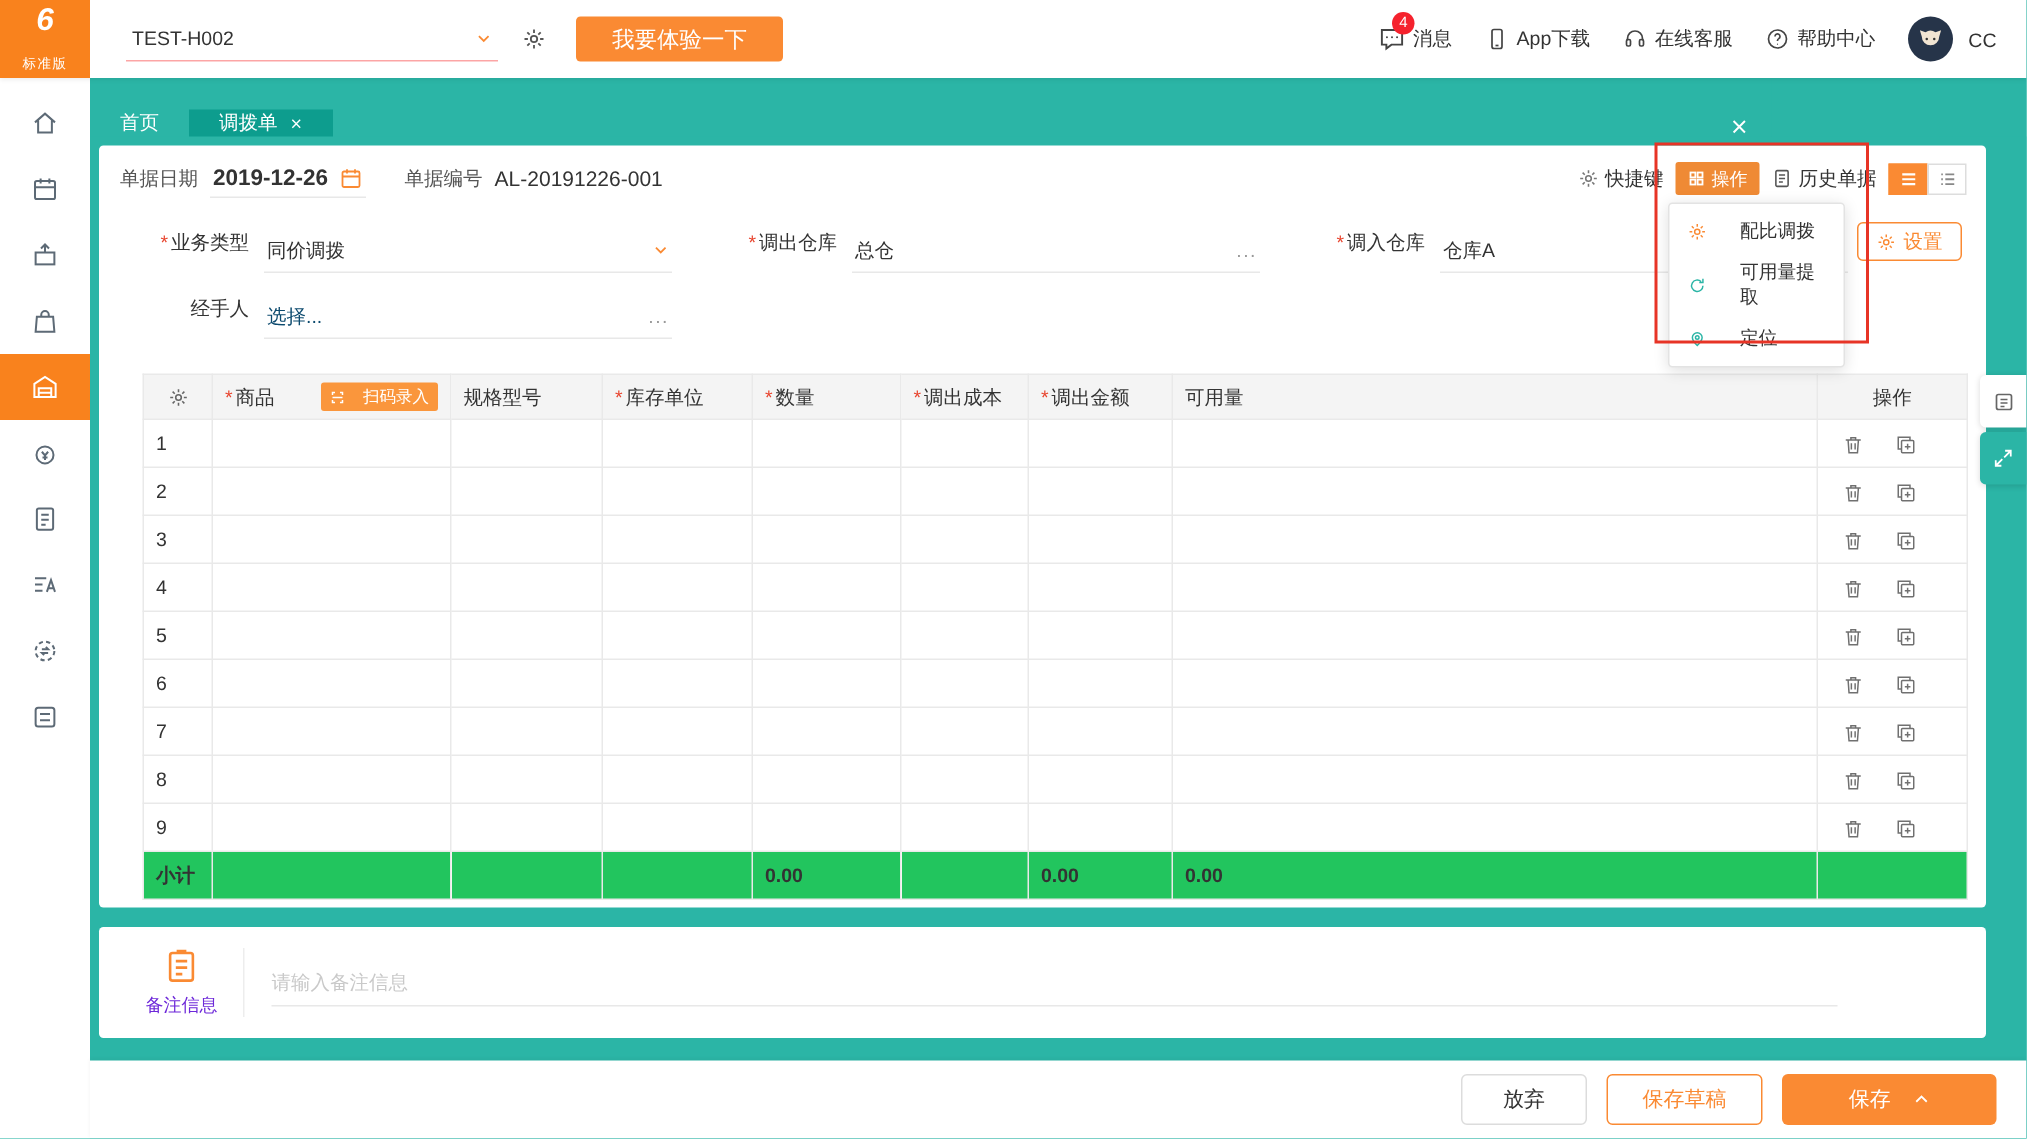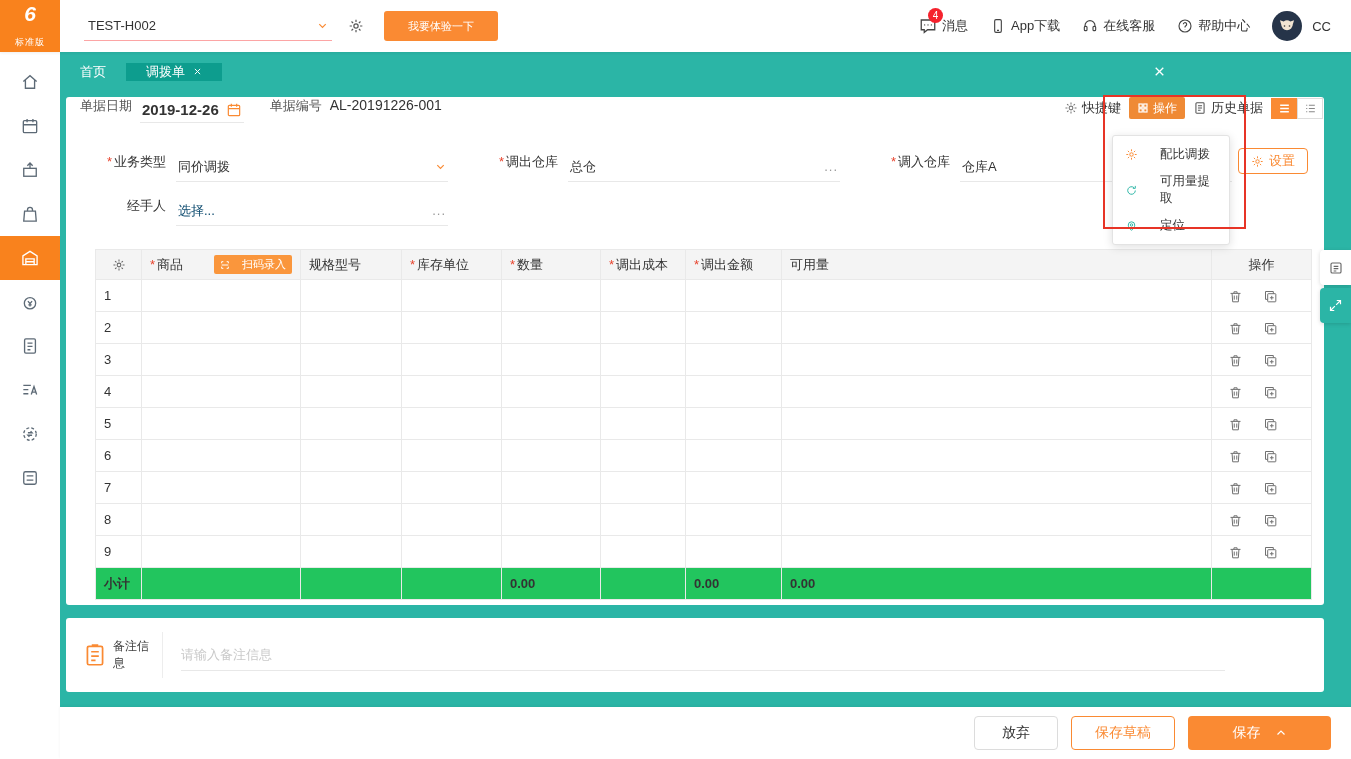--- a/index.html
+++ b/index.html
@@ -12,49 +12,49 @@
   .topbar{position:absolute;left:0;top:0;width:1351px;height:52px;background:#fff;
     display:flex;align-items:center;z-index:40;box-shadow:0 1px 3px rgba(0,0,0,.07)}
   .logo{width:60px;height:52px;background:#f9821d;color:#fff;display:flex;flex-direction:column;
     align-items:center;justify-content:center;flex-shrink:0}
   .logo-glyph{font-size:21px;font-weight:bold;font-style:italic;line-height:20px}
   .logo-edition{font-size:9px;margin-top:12px;letter-spacing:1px}
   .account{width:248px;margin-left:24px;display:flex;align-items:center;justify-content:space-between;
     border-bottom:1px solid #fca5a5;padding:7px 4px;cursor:pointer}
   .top-gear{margin-left:16px;color:#555;cursor:pointer}
   .trial-btn{margin-left:20px;background:#fa8a33;color:#fff;border:none;border-radius:3px;height:30px;
-    padding:0 24px;font-size:11px;cursor:pointer}
+    padding:0 24px;font-size:15px;cursor:pointer}
   .top-right{margin-left:auto;display:flex;align-items:center;gap:22px;padding-right:20px}
   .top-item{display:flex;align-items:center;gap:5px;cursor:pointer;position:relative;color:#333;white-space:nowrap}
   .badge{position:absolute;top:-9px;left:9px;background:#f5222d;color:#fff;border-radius:8px;
     min-width:15px;height:15px;font-size:10px;display:flex;align-items:center;justify-content:center;padding:0 3px}
   .avatar{width:30px;height:30px;border-radius:50%;background:#263449;display:flex;align-items:center;
     justify-content:center;cursor:pointer}
   .username{font-size:13px;color:#333;margin-left:-12px}
 
   
   .sidebar{position:absolute;left:0;top:52px;width:60px;height:707px;background:#fff;z-index:30;padding-top:8px}
   .side-item{width:60px;height:44px;display:flex;align-items:center;justify-content:center;color:#5d6a76;cursor:pointer}
   .side-item.active{background:#f9821d;color:#fff}
 
   
   .tabbar{position:absolute;left:60px;top:52px;width:1121px;height:39px;background:#2bb5a6;
-    display:flex;align-items:center;z-index:20}
+    display:flex;align-items:flex-end;z-index:20}
   .tab{display:flex;align-items:center;gap:8px;padding:0 20px;color:#fff;font-size:13px;cursor:pointer}
   .tab.active{background:#0d9d8e}
   .closeall{margin-left:auto;display:flex;align-items:center;padding:0 15px;cursor:pointer}
 
   
   .content{position:absolute;left:60px;top:91px;width:1291px;height:668px;background:#2bb5a6}
   .panel{position:absolute;background:#fff;border-radius:3px}
   .main-panel{left:6px;top:6px;width:1258px;height:508px}
   .remark-panel{left:6px;top:527px;width:1258px;height:74px;display:flex;align-items:center}
 
   
-  .doc-header{height:44px;display:flex;align-items:flex-start;padding:0 1px 0 14px}
+  .doc-header{height:44px;display:flex;align-items:center;padding:0 13px 0 14px}
   .dh-label{color:#555;margin-right:8px}
   .dh-date{display:flex;align-items:center;gap:7px;border-bottom:1px solid #e8e8e8;padding:4px 2px;
     font-size:15px;font-weight:bold;color:#333;margin-right:26px;cursor:pointer}
   .dh-number{font-size:14px;color:#333}
   .dh-right{margin-left:auto;display:flex;align-items:center;gap:8px}
   .dh-item{display:flex;align-items:center;gap:4px;color:#333;cursor:pointer;white-space:nowrap}
   .action-btn{background:#ef8a35;color:#fff;border:none;border-radius:2px;height:22px;padding:0 8px;
     display:flex;align-items:center;gap:4px;font-size:12px;cursor:pointer}
   .toggle{width:26px;height:21px;display:flex;align-items:center;justify-content:center;
     border:1px solid #ddd;background:#fff;cursor:pointer}
@@ -96,22 +96,22 @@
   .head-gear{display:flex;justify-content:center;color:#666;cursor:pointer}
 
   
   .float-btns{position:absolute;right:0;top:250px;z-index:45;display:flex;flex-direction:column;gap:3px}
   .fbtn{width:31px;height:35px;display:flex;align-items:center;justify-content:center;cursor:pointer;
     border-radius:4px 0 0 4px;box-shadow:0 1px 4px rgba(0,0,0,.15)}
   .fbtn.white{background:#fff;color:#666}
   .fbtn.teal{background:#2bb5a6;color:#fff}
 
   
-  .remark-icon-block{width:78px;margin-left:16px;display:flex;flex-direction:row;align-items:center;
-    gap:5px;color:#404040;font-size:12px}
+  .remark-icon-block{width:78px;margin-left:16px;display:flex;flex-direction:column;align-items:center;
+    gap:5px;color:#6d28d9;font-size:12px}
   .remark-divider{width:1px;height:46px;background:#ededed;margin:0 2px}
   .remark-input{flex:1;margin:0 99px 0 16px;border:none;border-bottom:1px solid #e8e8e8;height:32px;
     font-size:13px;outline:none;color:#333;background:transparent}
   .remark-input::placeholder{color:#c9c9c9}
 
   
   .footer{position:absolute;left:60px;bottom:0;width:1291px;height:52px;background:#fff;display:flex;
     align-items:center;justify-content:flex-end;gap:13px;padding-right:20px;z-index:35;
     box-shadow:0 -1px 3px rgba(0,0,0,.05)}
   .btn{height:34px;border-radius:4px;font-size:14px;cursor:pointer}

